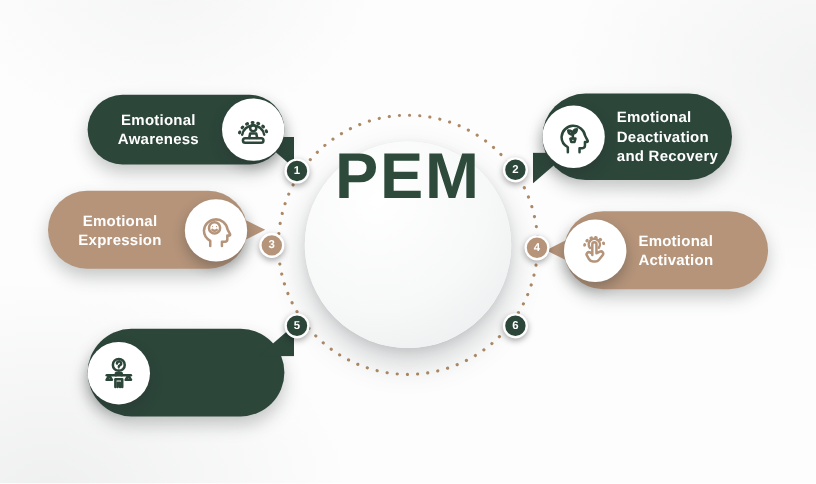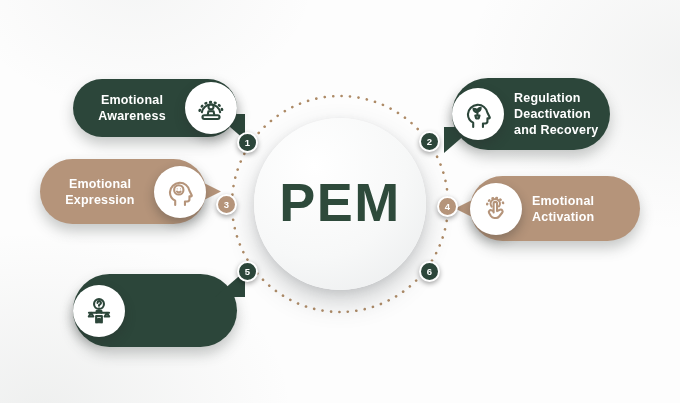--- a/index.html
+++ b/index.html
@@ -13,21 +13,21 @@
       #fdfdfd;
   }
   
   .ring{position:absolute; left:230px; top:94px; width:220px; height:220px; z-index:1;}
   
   .center-circle{
     position:absolute; left:254px; top:118px; width:172px; height:172px;
     border-radius:50%;
     background:radial-gradient(circle at 35% 28%, #ffffff 0%, #f7f8f8 55%, #e9ebec 100%);
     box-shadow:0 12px 26px rgba(80,85,90,.28), 0 3px 8px rgba(80,85,90,.12);
-    display:flex; align-items:center; justify-content:center; z-index:2;
+    display:flex; justify-content:center; z-index:2;
   }
   .pem-title{
     font-size:54px; font-weight:bold; letter-spacing:1.5px;
     color:var(--center-text,#2e4a3b); transform:translateY(-2px);
   }
   
   .pill{
     position:absolute; z-index:3; display:flex; align-items:center;
     border-radius:40px; box-shadow:0 7px 14px rgba(55,60,58,.28);
     color:#fff;
@@ -112,21 +112,21 @@
     <div class="tail"></div>
     <div class="icon-circle">
       <svg class="green-ic" viewBox="0 0 24 24" fill="none" stroke="currentColor" stroke-width="1.4" stroke-linecap="round" stroke-linejoin="round">
         <path d="M8.8 20.6 v-2.8 C6.7 16.6 5.3 14.5 5.3 12.1 a6.6 6.6 0 0 1 13.1-.7 l1.4 2.7 c.2 .4 0 .8-.5 .8 h-1 v2 c0 .8-.6 1.4-1.4 1.4 h-1.6 v2.3"></path>
         <path d="M11.6 13 v-2.4"></path>
         <path d="M11.6 10.8 c-1.7 0-2.5-.9-2.6-2.3 1.7 0 2.5 .9 2.6 2.3 z"></path>
         <path d="M11.6 10.2 c1.5-.2 2.2-1.1 2.2-2.4 -1.5 .2-2.2 1.1-2.2 2.4 z"></path>
         <path d="M10.2 13 h2.8 l-.5 1.9 h-1.8 z"></path>
       </svg>
     </div>
-    <div class="pill-label">Regulation Deactivation and Recovery</div>
+    <div class="pill-label">Emotional Deactivation and Recovery</div>
   </div>
 
   <div class="pill tan left-side p3">
     <div class="tail"></div>
     <div class="pill-label">Emotional Expression</div>
     <div class="icon-circle">
       <svg class="tan-ic" viewBox="0 0 24 24" fill="none" stroke="currentColor" stroke-width="1.4" stroke-linecap="round" stroke-linejoin="round">
         <path d="M8.8 20.6 v-2.8 C6.7 16.6 5.3 14.5 5.3 12.1 a6.6 6.6 0 0 1 13.1-.7 l1.4 2.7 c.2 .4 0 .8-.5 .8 h-1 v2 c0 .8-.6 1.4-1.4 1.4 h-1.6 v2.3"></path>
         <circle cx="11.2" cy="10.6" r="3.1"></circle>
         <circle cx="10.1" cy="9.9" r="0.35" fill="currentColor" stroke="none"></circle>

